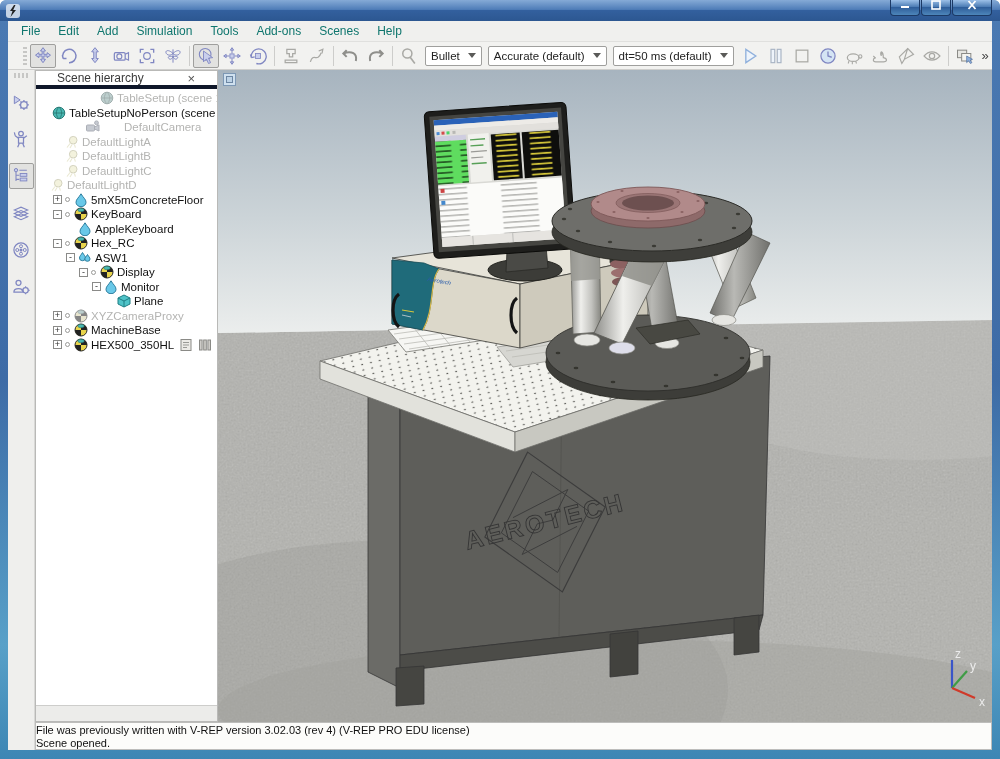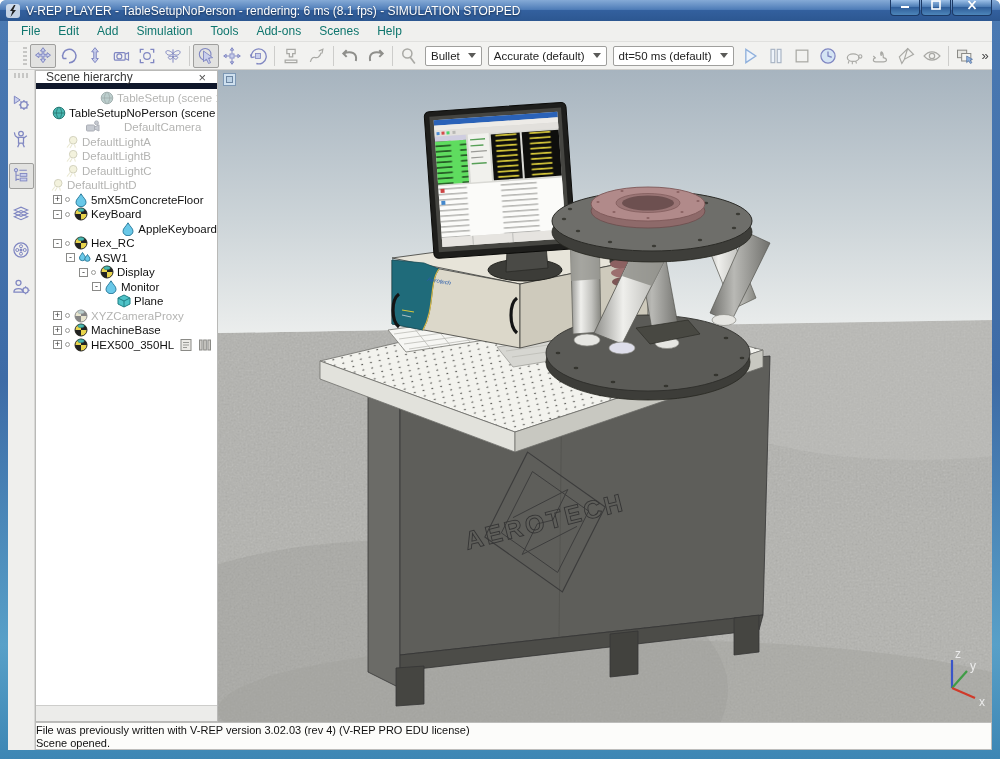--- a/index.html
+++ b/index.html
@@ -42,21 +42,21 @@
   
   #lefttoolbar { position:absolute; left:8px; top:70px; width:27px; height:680px;
     background:#efefed; border-right:1px solid #d8d8d6; display:flex; flex-direction:column; align-items:center; }
   #left-grip { width:14px; height:5px; margin-top:3px;
     background:repeating-linear-gradient(90deg,#c7c7c5 0 2px,transparent 2px 4px); }
   .lt-btn { width:25px; height:26px; margin-top:11px; display:flex; align-items:center; justify-content:center; border:1px solid transparent; border-radius:2px; }
   .lt-btn.pressed { background:#e2e2e0; border-color:#9f9f9d; }
   
   #hierarchy { position:absolute; left:35px; top:70px; width:183px; height:652px;
     background:#fff; border:1px solid #b9b9b7; }
-  #hier-header { height:18px; display:flex; align-items:center; border-bottom:6px solid #0f172a; padding:0 8px; }
+  #hier-header { height:18px; display:flex; align-items:center; border-bottom:4px solid #0f172a; padding:0 19px; }
   #hier-title { font-size:12px; color:#3a3a3a; flex:1; padding-left:2px; }
   #hier-close { font-size:13px; color:#555; line-height:13px; padding:0 3px; }
   #hier-tree { padding-top:2px; overflow:hidden; }
   .tree-row { height:14.5px; display:flex; align-items:center; white-space:nowrap; }
   .tree-row .lbl { font-size:11.5px; color:#111; margin-left:3px; }
   .tree-row.gray .lbl { color:#b4b4b2; }
   .tree-row.gray .ticon { filter:grayscale(70%); opacity:.55; }
   .expander { width:9px; height:9px; border:1px solid #8a8a88; background:#fff; color:#333;
     font-size:9px; line-height:7px; text-align:center; margin-right:3px; flex:0 0 auto; }
   .exp-space { width:12px; flex:0 0 auto; }
@@ -79,21 +79,20 @@
 
 <div id="win">
 
   <div id="titlebar">
     <span class="win-icon">
       <svg viewBox="0 0 14 14" width="14" height="14">
           <rect x="0" y="0" width="14" height="14" rx="3" fill="#dfe8f2" opacity="0.85"></rect>
           <path d="M8 1 L4 7 H6.5 L4.5 13 L10 6 H7.2 L9.5 1 Z" fill="#222"></path>
         </svg>
     </span>
-    <span id="title-text">V-REP PLAYER - TableSetupNoPerson - rendering: 6 ms (8.1 fps) - SIMULATION STOPPED</span>
     <span id="win-buttons">
         <span class="win-btn"><svg viewBox="0 0 12 10" width="12" height="10">
             <rect x="2" y="6" width="8" height="2" fill="#fff"></rect>
           </svg></span>
         <span class="win-btn"><svg viewBox="0 0 12 10" width="12" height="10">
             <rect x="2" y="1" width="8" height="8" fill="none" stroke="#fff" stroke-width="1.6"></rect>
           </svg></span>
         <span class="win-btn close"><svg viewBox="0 0 12 10" width="12" height="10">
             <path d="M2.5 1 L9.5 9 M9.5 1 L2.5 9" stroke="#fff" stroke-width="1.8"></path>
           </svg></span>
@@ -421,21 +420,21 @@
           <span class="ticon">
             <svg viewBox="0 0 14 14" width="14" height="14">
               <circle cx="7" cy="7" r="6" fill="#e8d44c" stroke="#2a2a2a"></circle>
               <path d="M7 1 A6 6 0 0 1 13 7 L7 7 Z" fill="#222"></path>
               <path d="M7 13 A6 6 0 0 1 1 7 L7 7 Z" fill="#222"></path>
               <ellipse cx="7" cy="3" rx="3.2" ry="1.7" fill="#49b8b2" stroke="#2a7a76" stroke-width="0.6"></ellipse>
             </svg>
           </span>
           <span class="lbl">KeyBoard</span>
         </div>
-        <div class="tree-row" style="padding-left: 42px; justify-content: flex-end;">
+        <div class="tree-row" style="padding-left: 30px;">
           <span class="exp-space"></span>
           <span class="ticon">
             <svg viewBox="0 0 14 14" width="14" height="14">
               <path d="M7 0.8 C9 4.5 12 6.2 12 9.3 A5 4.4 0 0 1 2 9.3 C2 6.2 5 4.5 7 0.8 Z" fill="#69c8e8" stroke="#2e7e9e"></path>
             </svg>
           </span>
           <span class="lbl">AppleKeyboard</span>
         </div>
         <div class="tree-row" style="padding-left: 17px;">
           <span class="expander">-</span>

